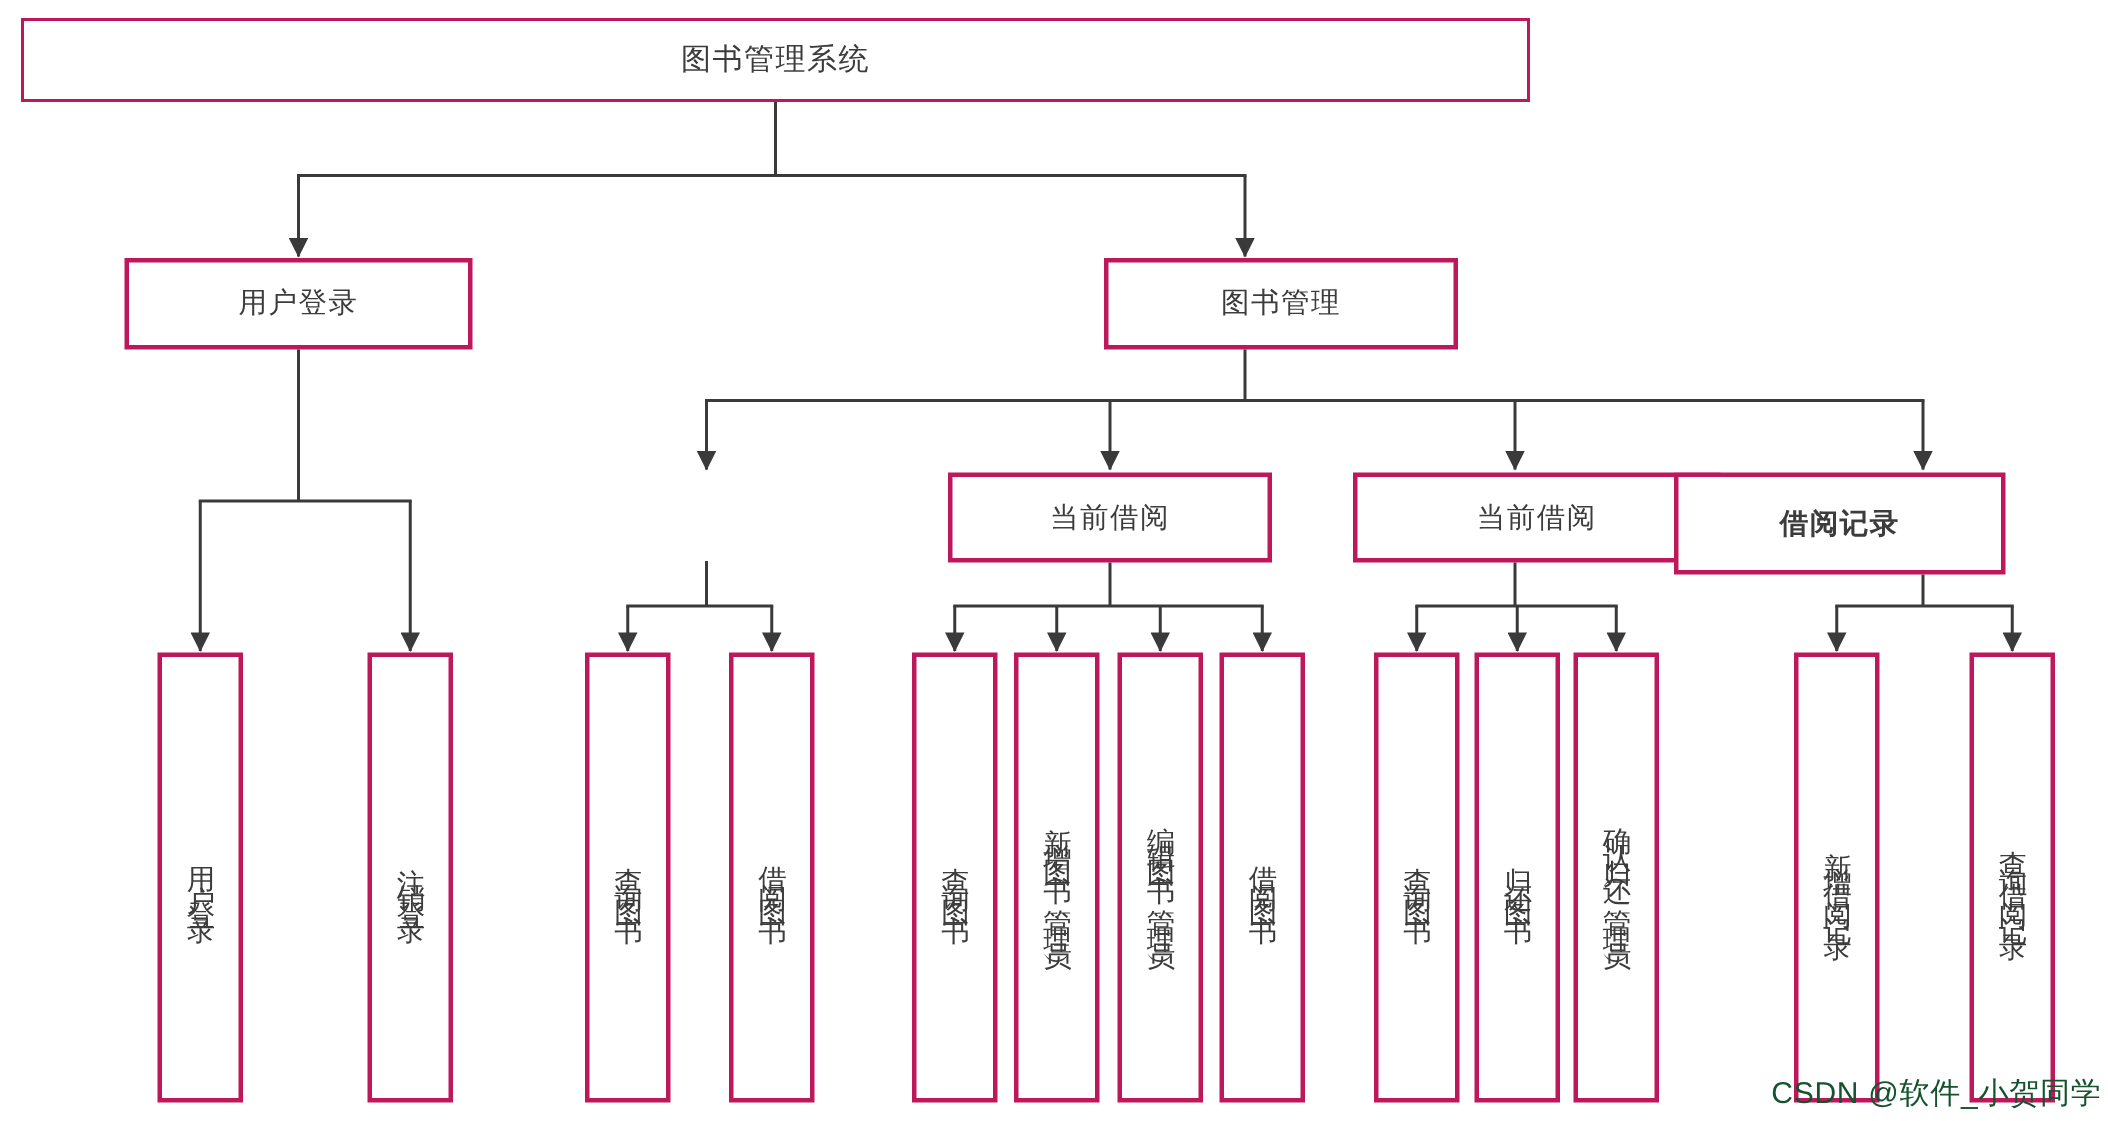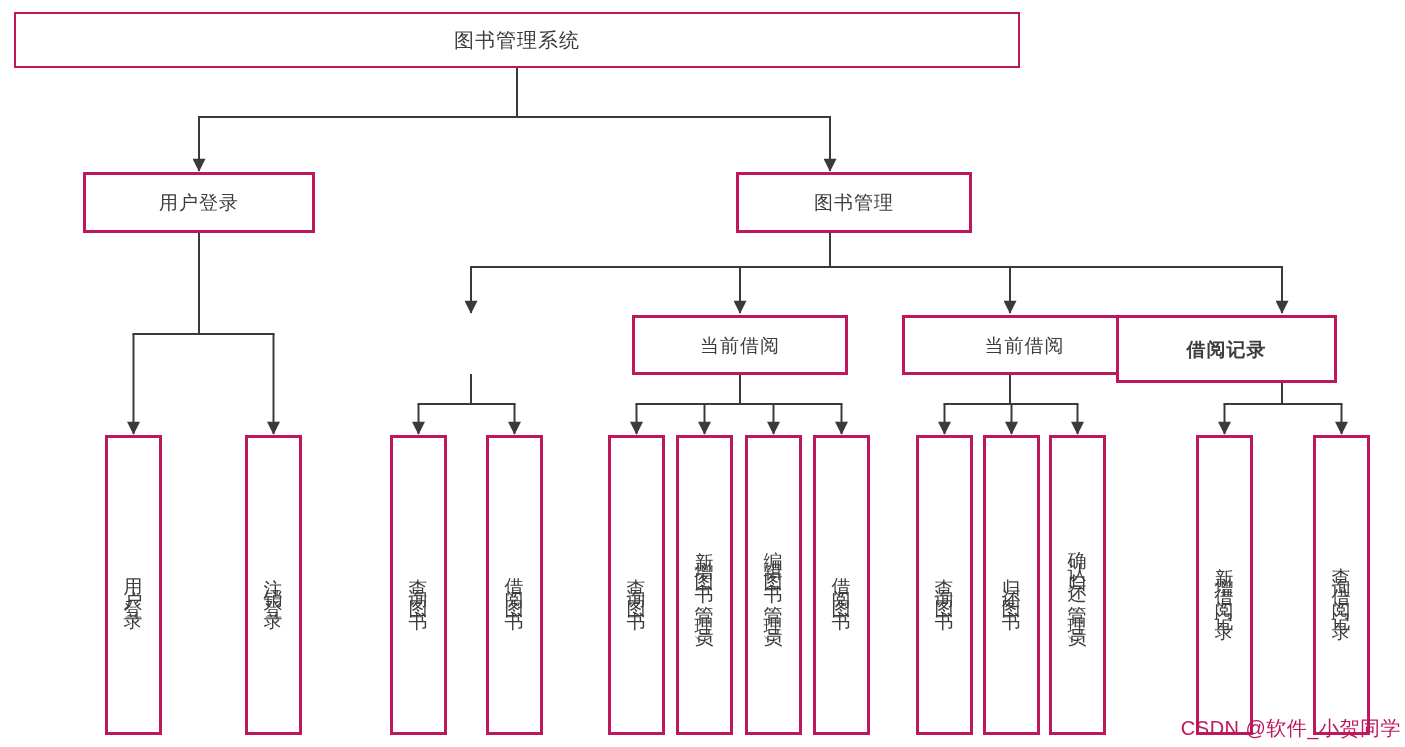--- a/index.html
+++ b/index.html
@@ -23,21 +23,21 @@
     text-align:center;
   }
   .node.root{border-width:2px;font-size:20px;}
   .node.v{
     writing-mode:vertical-rl;
     letter-spacing:11px;
     font-size:19px;
   }
   .watermark{
     position:absolute;right:4px;bottom:5px;
-    font-size:20px;color:#be185d;letter-spacing:0.5px;
+    font-size:20px;color:#14532d;letter-spacing:0.5px;
     white-space:nowrap;
   }
 </style>
 </head>
 <body>
 
 <div class="stage">
 
   <svg class="connectors" width="1405" height="747" viewBox="0 0 1405 747" xmlns="http://www.w3.org/2000/svg">
     <defs>

